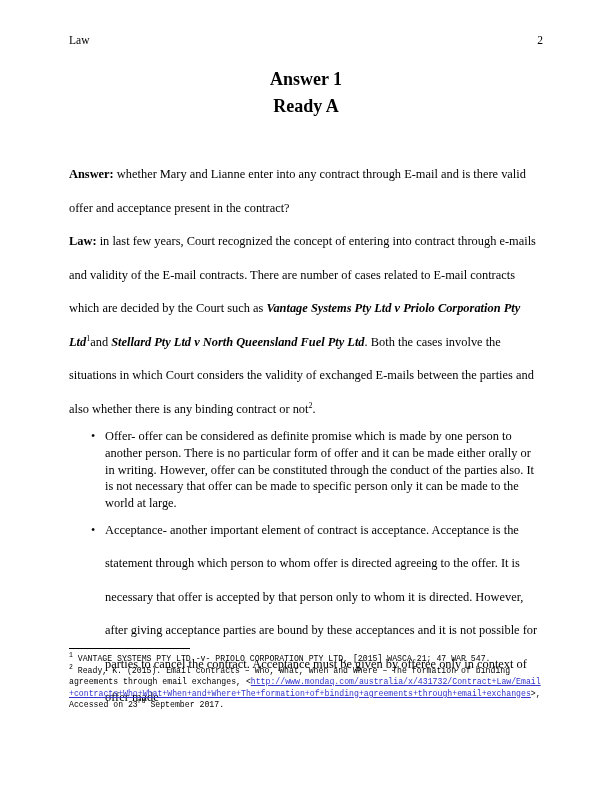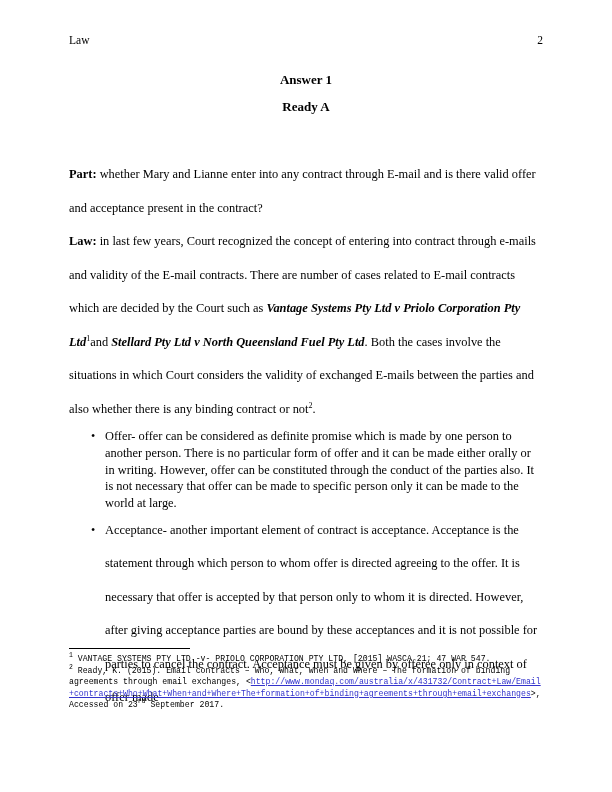--- a/index.html
+++ b/index.html
@@ -45,21 +45,21 @@
     position: absolute;
     left: 69px;
     top: 62px;
     width: 474px;
     font-size: 12.4px;
   }
 
   .title-line {
     text-align: center;
     font-weight: bold;
-    font-size: 13px;
+    font-size: 18px;
     line-height: 27px;
   }
   .title-line.first { margin-top: 4px; }
 
   .gap-after-titles { height: 38px; }
 
   p.para {
     margin: 0;
     line-height: 33.5px;
     text-align: left;
@@ -145,21 +145,21 @@
     <span class="head-right">2</span>
   </div>
 
   <div class="content">
 
     <div class="title-line first">Answer 1</div>
     <div class="title-line">Ready A</div>
 
     <div class="gap-after-titles"></div>
 
-    <p class="para"><span class="lead">Part:</span><span> whether Mary and Lianne enter into any contract through E-mail and is there valid offer and acceptance present in the contract?</span></p>
+    <p class="para"><span class="lead">Answer:</span><span> whether Mary and Lianne enter into any contract through E-mail and is there valid offer and acceptance present in the contract?</span></p>
 
     <p class="para"><span class="lead">Law:</span><span> in last few years, Court recognized the concept of entering into contract through e-mails and validity of the E-mail contracts. There are number of cases related to E-mail contracts which are decided by the Court such as </span><span class="case">Vantage Systems Pty Ltd v Priolo Corporation Pty Ltd</span><sup class="fn">1</sup><span>and </span><span class="case">Stellard Pty Ltd v North Queensland Fuel Pty Ltd</span><span>. Both the cases involve the situations in which Court considers the validity of exchanged E-mails between the parties and also whether there is any binding contract or not</span><sup class="fn">2</sup><span>.</span></p>
 
 
     <ul class="bullets">
       <li class="tight">
         <span class="dot">•</span>
         <span>Offer- offer can be considered as definite promise which is made by one person to another person. There is no particular form of offer and it can be made either orally or in writing. However, offer can be constituted through the conduct of the parties also. It is not necessary that offer can be made to specific person only it can be made to the world at large.</span>
       </li>
       <li class="loose">

